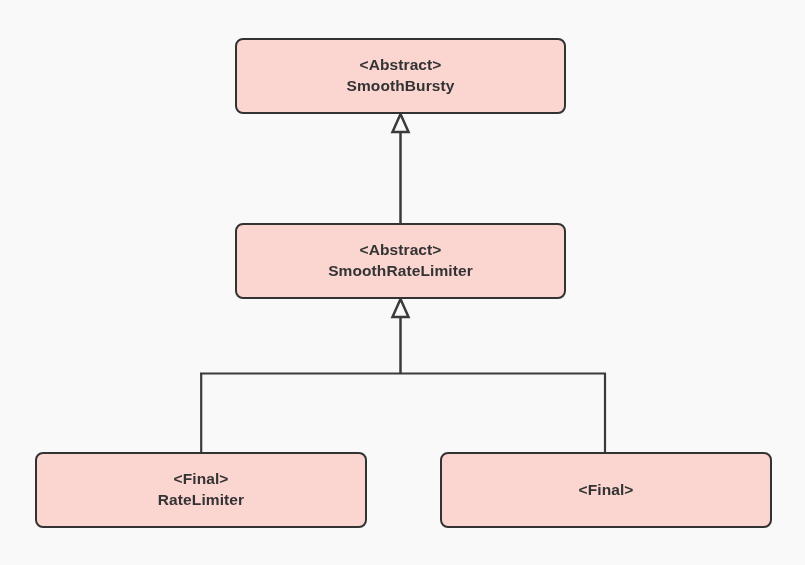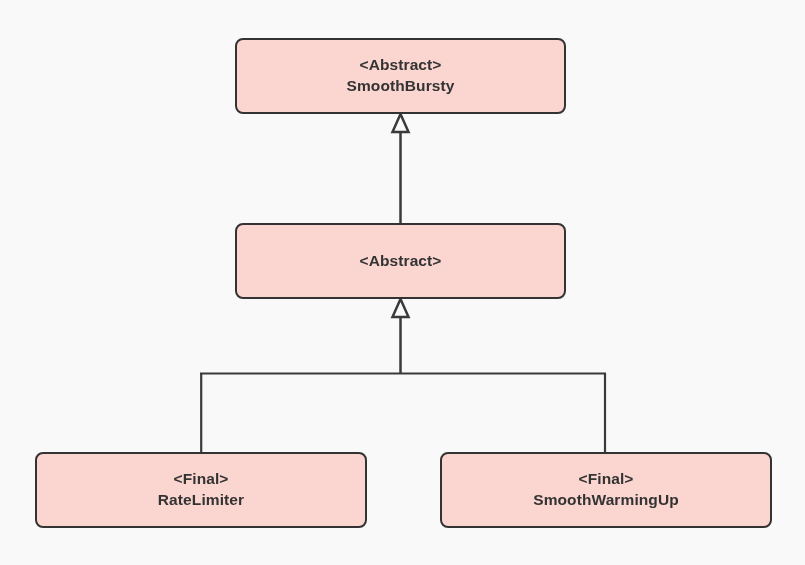--- a/index.html
+++ b/index.html
@@ -74,25 +74,25 @@
     </g>
   </svg>
 
   <div class="node" id="node-ratelimiter">
     <div class="node-stereotype">&lt;Abstract&gt;</div>
     <div class="node-title">SmoothBursty</div>
   </div>
 
   <div class="node" id="node-smoothratelimiter">
     <div class="node-stereotype">&lt;Abstract&gt;</div>
+    <div class="node-title">SmoothRateLimiter</div>
   </div>
 
   <div class="node" id="node-smoothbursty">
     <div class="node-stereotype">&lt;Final&gt;</div>
     <div class="node-title">RateLimiter</div>
   </div>
 
   <div class="node" id="node-smoothwarmingup">
     <div class="node-stereotype">&lt;Final&gt;</div>
-    <div class="node-title">SmoothWarmingUp</div>
   </div>
 
 </div>
 
 </body></html>

